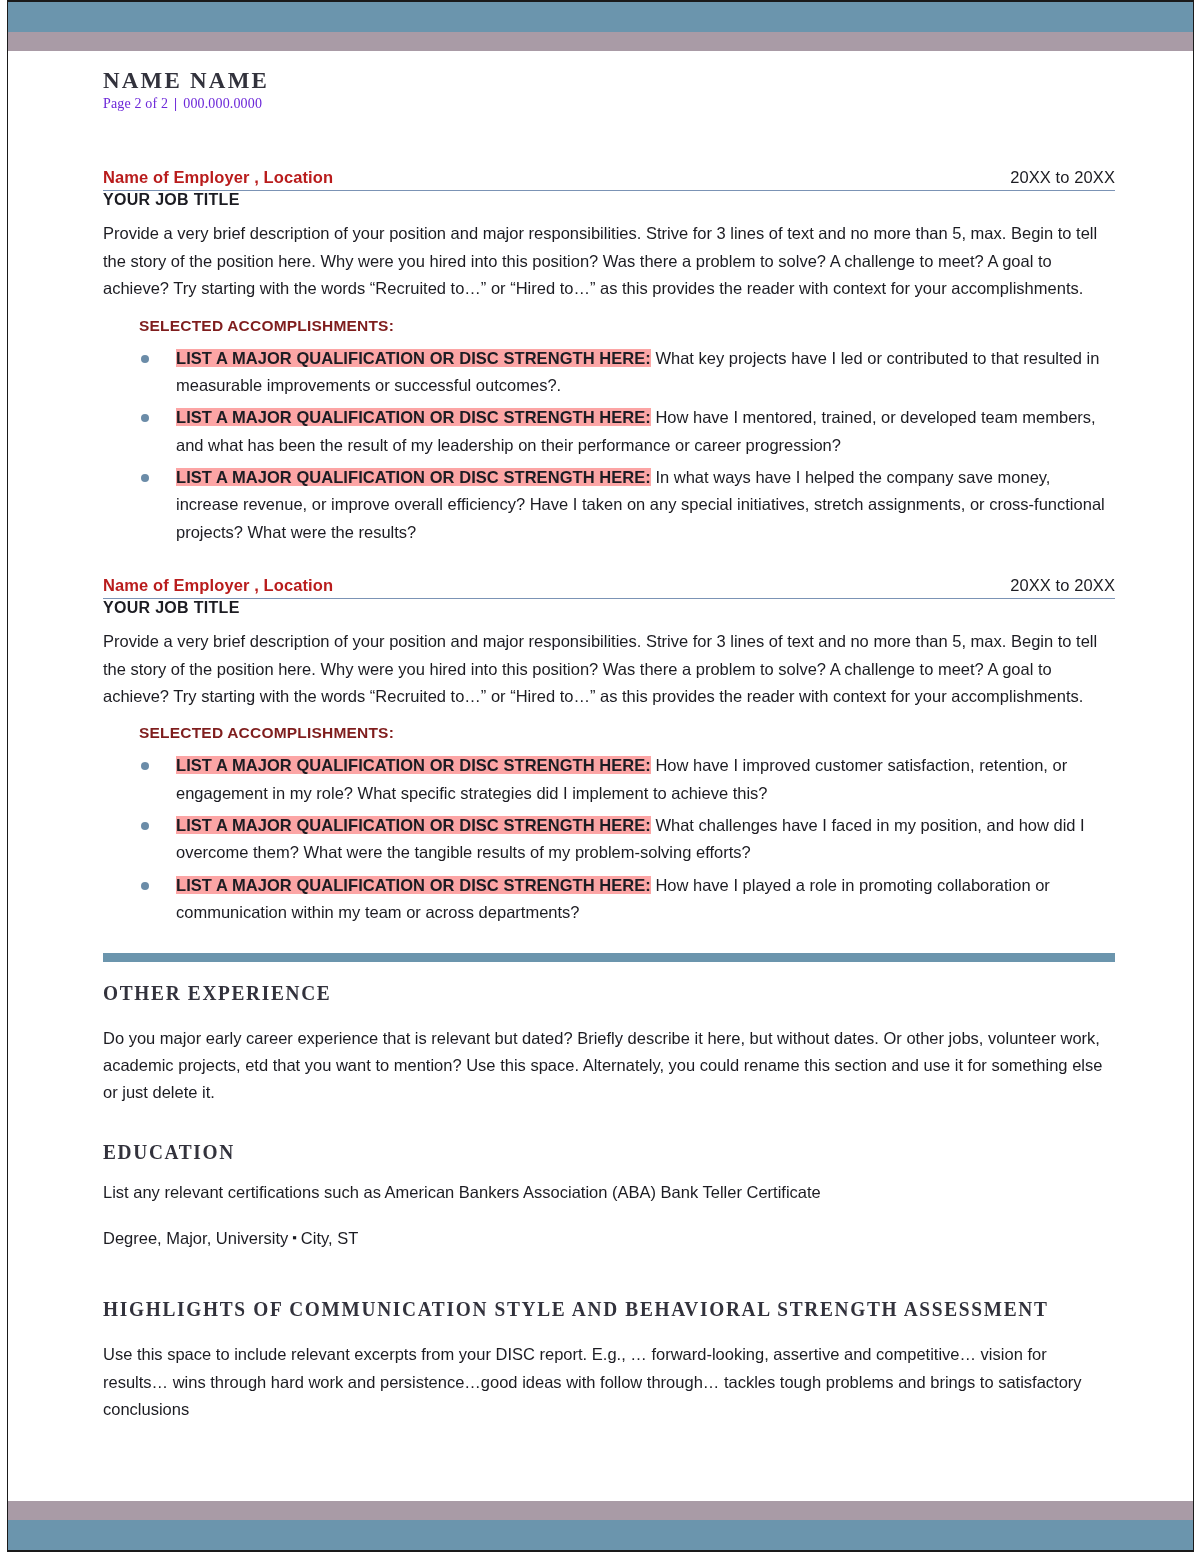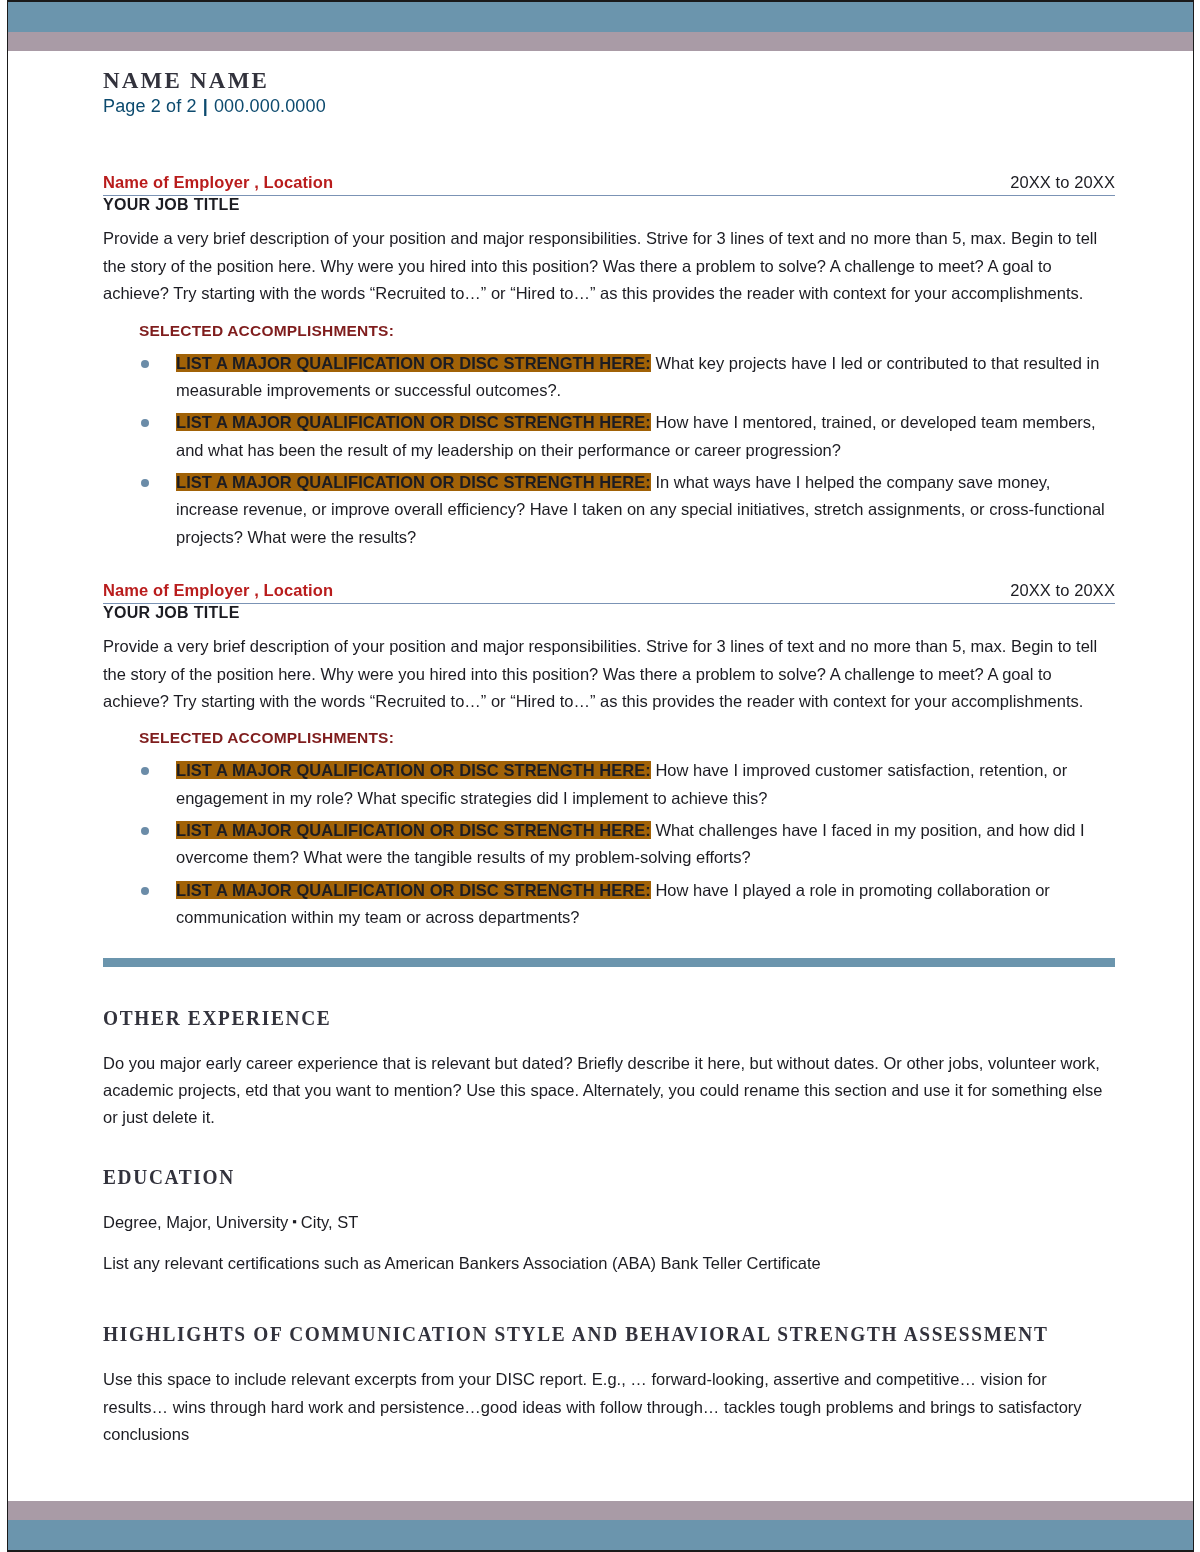--- a/index.html
+++ b/index.html
@@ -64,23 +64,23 @@
     font-family: Liberation Serif, serif;
     font-size: 23px;
     font-weight: 700;
     letter-spacing: 2.2px;
     color: #32323c;
     line-height: 1.15;
     margin-bottom: 2px;
   }
 
   .doc-subline {
-    font-family: Liberation Sans, sans-serif;
-    font-size: 18px;
-    color: #0c4a6e;
+    font-family: Liberation Serif, serif;
+    font-size: 14px;
+    color: #6d28d9;
     letter-spacing: 0.15px;
     margin-bottom: 0;
   }
   .doc-subline .sep {
     font-weight: 700;
     padding: 0 6px;
   }
 
   
   .job-block { margin-top: 0; }
@@ -153,21 +153,21 @@
     left: 2px;
     top: 10px;
     width: 8px;
     height: 8px;
     border-radius: 50%;
     background: #6b8ca8;
   }
 
   .qual-strong {
     font-weight: 700;
-    background: #a16207;
+    background: #fca5a5;
     color: #1c1c22;
     letter-spacing: 0.05px;
   }
 
   
   .section-divider {
     height: 9px;
     background: #6b95ad;
     margin-top: 26px;
   }
@@ -177,21 +177,21 @@
     font-family: "Liberation Serif", serif;
     font-size: 22px;
     font-weight: 700;
     letter-spacing: 1.9px;
     color: #32323c;
     transform: scaleX(0.88);
     transform-origin: left center;
     white-space: nowrap;
   }
 
-  .sec-other { margin-top: 38px; }
+  .sec-other { margin-top: 18px; }
   .sec-education { margin-top: 32px; }
   .sec-highlights { margin-top: 44px; }
 
   .section-body {
     font-size: 16.5px;
     line-height: 1.66;
     color: #1c1c22;
     margin-top: 19px;
   }
 
@@ -275,24 +275,24 @@
 
     <div class="section-divider"></div>
 
     <div class="sec-other">
       <div class="section-heading">OTHER EXPERIENCE</div>
       <div class="section-body">Do you major early career experience that is relevant but dated? Briefly describe it here, but without dates. Or other jobs, volunteer work, academic projects, etd that you want to mention? Use this space. Alternately, you could rename this section and use it for something else or just delete it.</div>
     </div>
 
     <div class="sec-education">
       <div class="section-heading">EDUCATION</div>
+      <div class="edu-line second-line">List any relevant certifications such as American Bankers Association (ABA) Bank Teller Certificate</div>
       <div class="edu-line">
         <span>Degree, Major, University</span><span class="edu-sep">▪</span><span>City, ST</span>
       </div>
-      <div class="edu-line second-line">List any relevant certifications such as American Bankers Association (ABA) Bank Teller Certificate</div>
     </div>
 
     <div class="sec-highlights">
       <div class="section-heading">HIGHLIGHTS OF COMMUNICATION STYLE AND BEHAVIORAL STRENGTH ASSESSMENT</div>
       <div class="section-body">Use this space to include relevant excerpts from your DISC report. E.g., … forward-looking, assertive and competitive… vision for results… wins through hard work and persistence…good ideas with follow through… tackles tough problems and brings to satisfactory conclusions</div>
     </div>
 
   </div>
 
   <div class="bar-mauve-bottom"></div>

